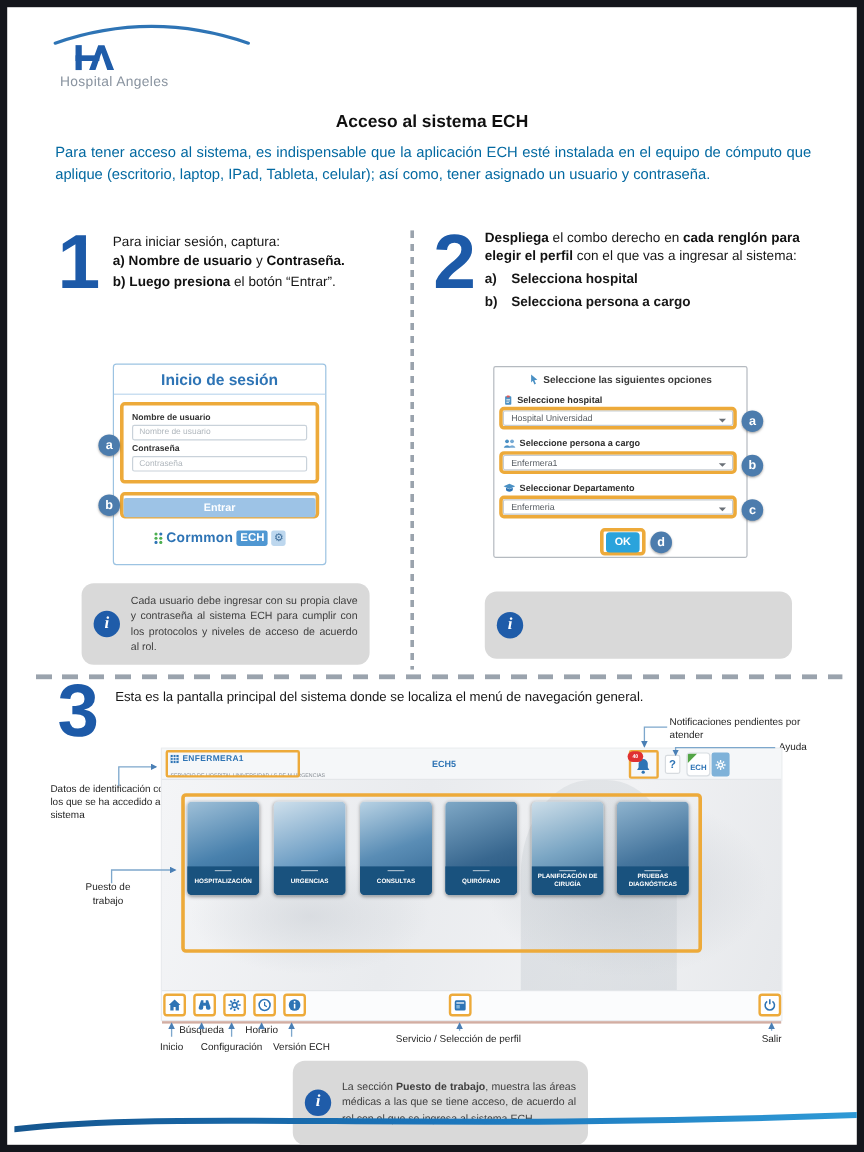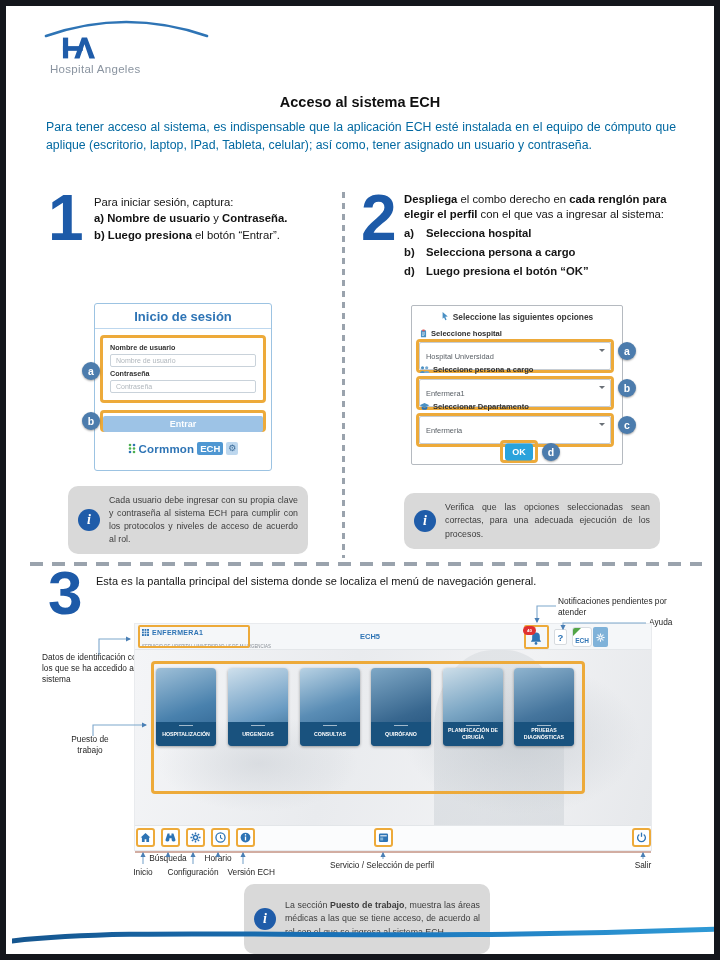--- a/index.html
+++ b/index.html
@@ -50,24 +50,24 @@
   .ech-chip{background:#4f97d2;color:#fff;font-size:9.5px;font-weight:bold;padding:1px 3px;border-radius:2px;}
   .gear-chip{background:#bdd7ee;color:#3c6c99;font-size:9px;padding:0 2px;border-radius:2px;line-height:13px;height:13px;display:inline-block;}
   
   .note{position:absolute;background:#d9d9d9;border-radius:10px;display:flex;align-items:center;gap:9px;padding:7px 10px;}
   .note .ni{flex:0 0 auto;width:22px;height:22px;border-radius:50%;background:#1f5ca9;color:#fff;
     font-family:"Liberation Serif",serif;font-style:italic;font-weight:bold;font-size:14px;
     display:flex;align-items:center;justify-content:center;}
   .note p{margin:0;font-size:8.8px;line-height:1.5;text-align:justify;color:#3d3d3d;}
   
   .dialog{position:absolute;left:405px;top:299px;width:212px;height:160px;background:#fff;border:1px solid #b5bac0;border-radius:2px;}
-  .dlg-title{position:absolute;left:0;right:0;top:5px;display:flex;align-items:center;justify-content:center;gap:4px;
+  .dlg-title{position:absolute;left:0;right:0;top:5px;display:flex;justify-content:center;gap:4px;
     font-size:8.4px;font-weight:bold;color:#3a3a3a;}
   .dlg-label{position:absolute;display:flex;align-items:center;gap:3px;font-size:7.6px;font-weight:bold;color:#2f2f2f;}
-  .dd-box{left:4px;width:198px;height:34px;}
+  .dd-box{left:4px;width:198px;height:19px;}
   .dd{position:relative;width:100%;height:100%;background:#fff;border:1px solid #c6cdd4;border-radius:2px;
     font-size:7.4px;color:#5a6066;display:flex;align-items:center;padding:0 14px 0 6px;cursor:pointer;}
   .dd::after{content:"";position:absolute;right:5px;top:6px;border:3.5px solid transparent;border-top-color:#6a7077;}
   .ok-hl{left:88px;top:134px;width:38px;height:23px;}
   .ok-btn{position:absolute;left:50%;top:50%;transform:translate(-50%,-50%);width:28px;height:17px;border:none;border-radius:3px;
     background:#2aa3dc;color:#fff;font-size:9px;font-weight:bold;font-family:"Liberation Sans",sans-serif;cursor:pointer;}
   
   .callout{position:absolute;font-size:8.3px;color:#1f1f1f;line-height:1.35;}
   .app{position:absolute;left:128px;top:617px;width:518px;height:228px;background:#fdfdfe;border:1px solid #e9ebee;}
   .app-top{position:absolute;left:0;right:0;top:0;height:26px;background:#f5f7f9;border-bottom:1px solid #e4e7ea;}
@@ -171,21 +171,20 @@
     <span class="ni">i</span>
     <p>Cada usuario debe ingresar con su propia clave y contraseña al sistema ECH para cumplir con los protocolos y niveles de acceso de acuerdo al rol.</p>
   </div>
 
   <div class="stepnum" style="left:355px;top:183px;">2</div>
   <div class="stept" style="left:398px;top:186px;width:294px;line-height:1.35;">
     <b>Despliega</b><span> el combo derecho en </span><b>cada renglón para elegir el perfil</b><span> con el que vas a ingresar al sistema:</span>
     <ul class="s2items">
       <li><span class="ltr">a)</span><span>Selecciona hospital</span></li>
       <li><span class="ltr">b)</span><span>Selecciona persona a cargo</span></li>
-      <li><span class="ltr">d)</span><span>Luego presiona el botón “OK”</span></li>
     </ul>
   </div>
 
   <div class="dialog">
     <div class="dlg-title">
       <svg width="8" height="11" viewBox="0 0 10 13">
         <path d="M2,1 L8.5,6.5 L5.4,6.9 L7,10.6 L5.4,11.3 L3.8,7.6 L2,9.4 Z" fill="#4a90c4"></path>
       </svg>
       <span>Seleccione las siguientes opciones</span>
     </div>
@@ -230,21 +229,20 @@
     <div class="badge" style="left:206px;top:110px;">c</div>
 
     <div class="hl ok-hl">
       <button class="ok-btn">OK</button>
     </div>
     <div class="badge" style="left:130px;top:137px;">d</div>
   </div>
 
   <div class="note" style="left:398px;top:487px;width:256px;height:56px;">
     <span class="ni">i</span>
-    <p>Verifica que las opciones seleccionadas sean correctas, para una adecuada ejecución de los procesos.</p>
   </div>
 
   <div class="stepnum" style="left:42px;top:558px;font-size:62px;">3</div>
   <div class="stept" style="left:90px;top:568px;width:600px;font-size:11px;">Esta es la pantalla principal del sistema donde se localiza el menú de navegación general.</div>
 
   <div class="callout" style="left:552px;top:590px;width:118px;">Notificaciones pendientes por atender</div>
   <div class="callout" style="left:643px;top:611px;">Ayuda</div>
   <div class="callout" style="left:36px;top:646px;width:100px;">Datos de identificación con los que se ha accedido al sistema</div>
   <div class="callout" style="left:52px;top:728px;width:64px;text-align:center;">Puesto de trabajo</div>
   <div class="callout" style="left:134px;top:847px;width:56px;text-align:center;">Búsqueda</div>

